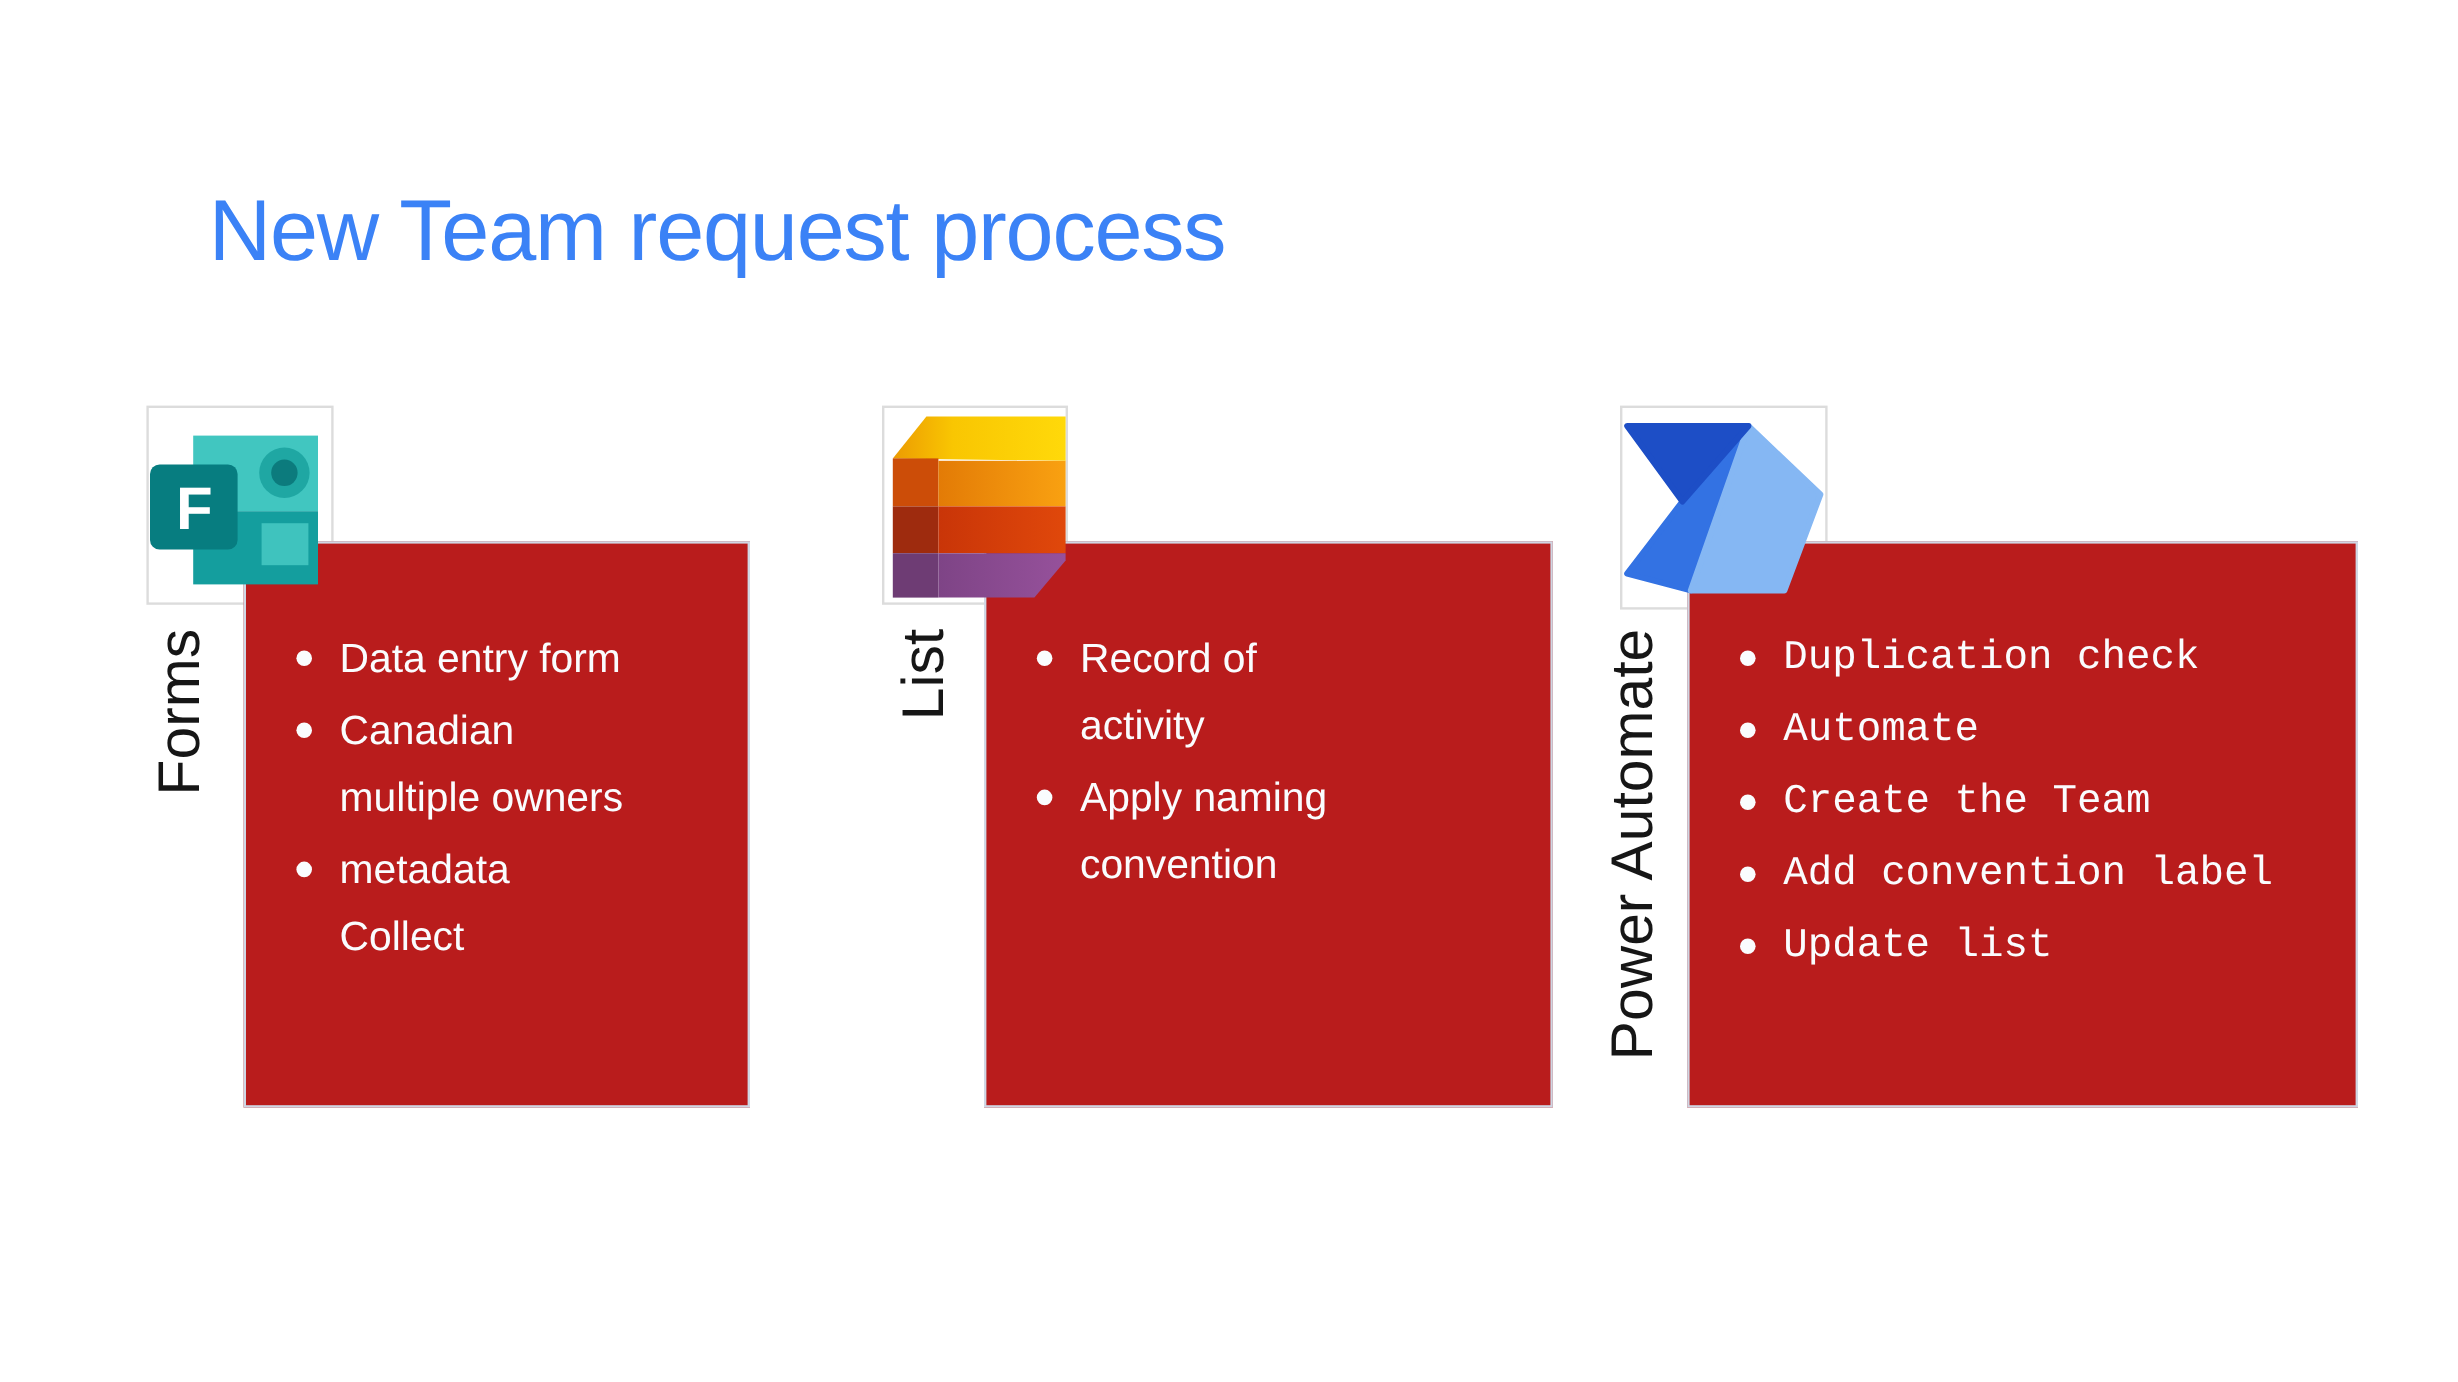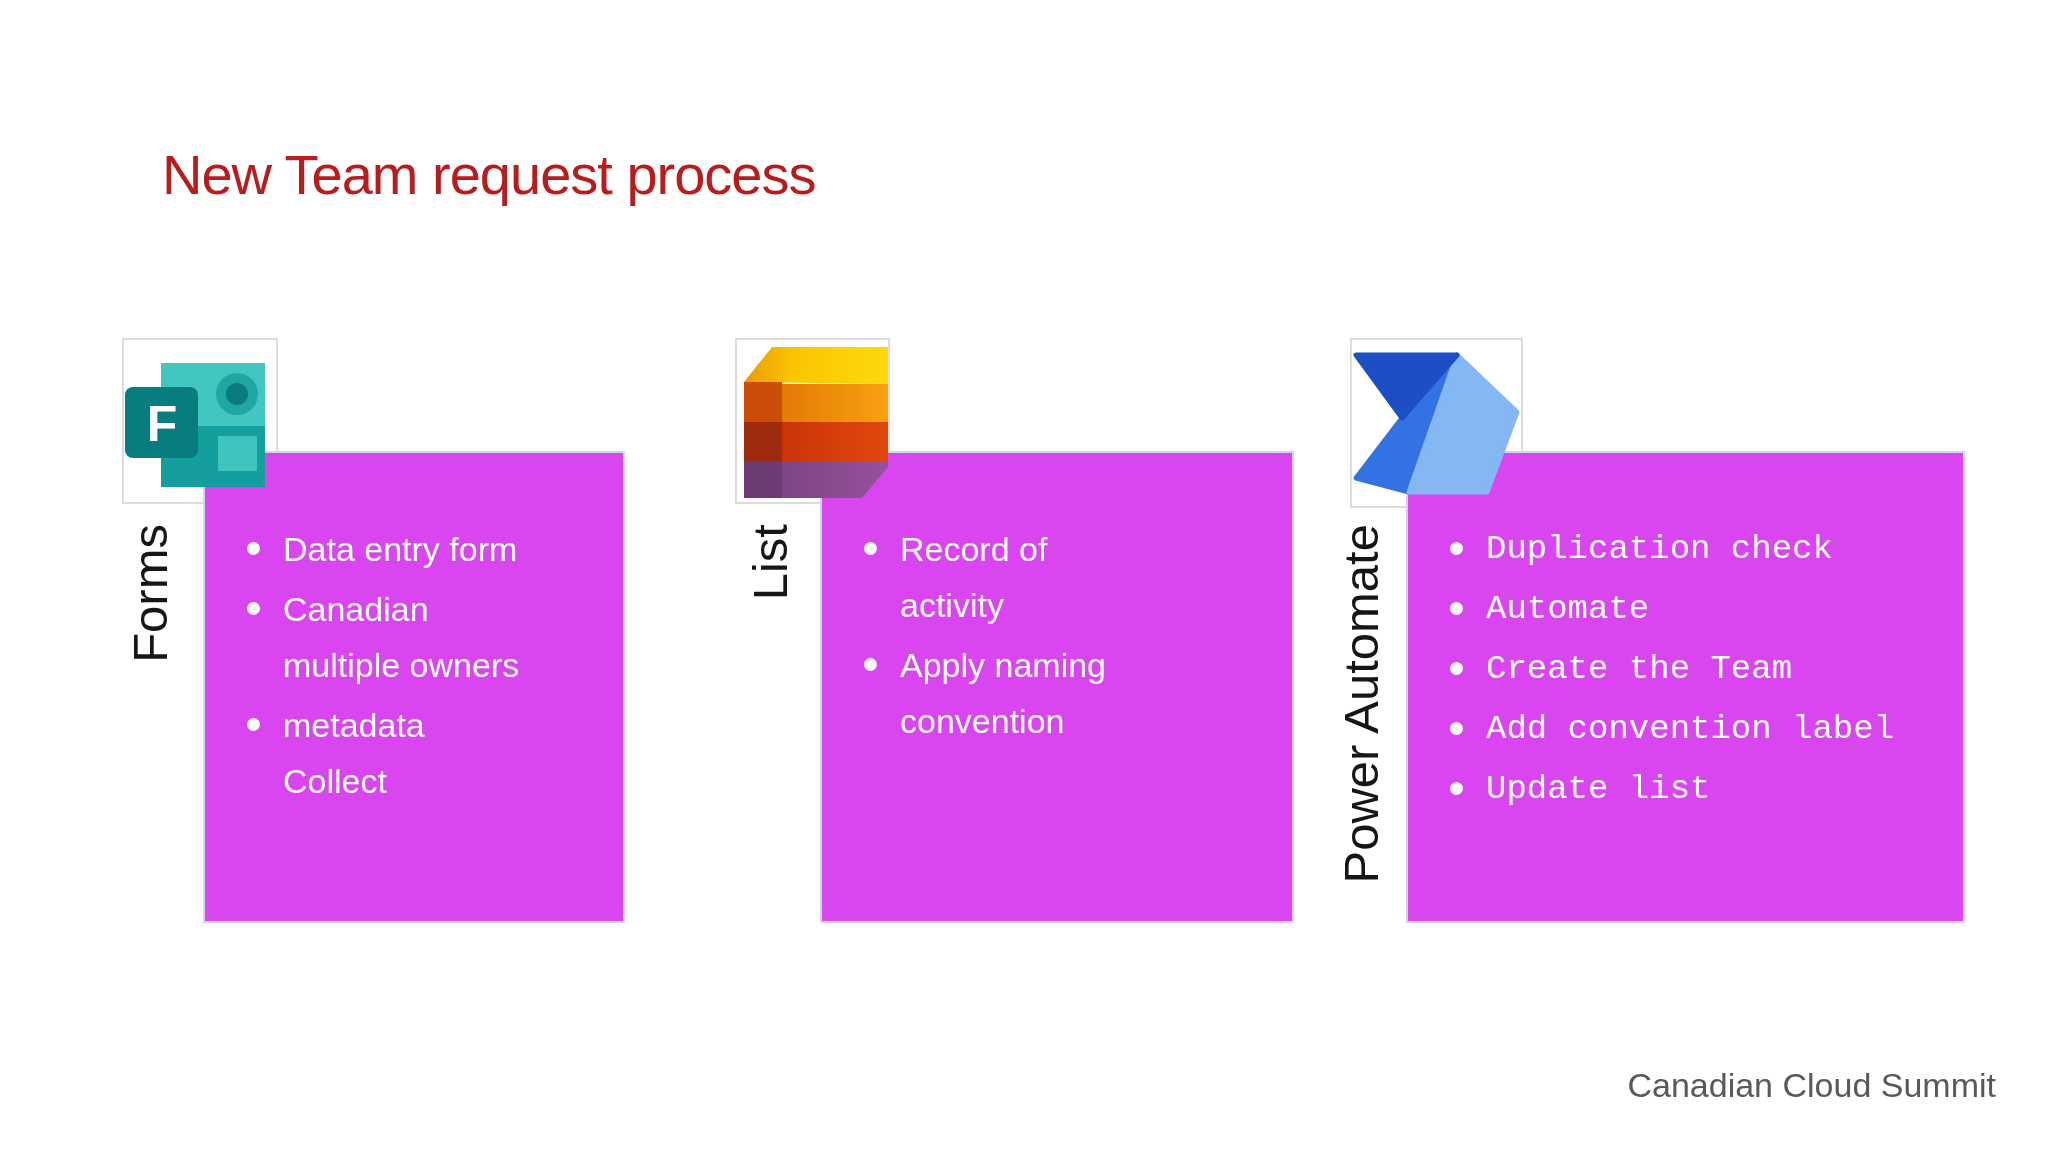--- a/index.html
+++ b/index.html
@@ -2,34 +2,34 @@
 <html><head>
 <meta charset="utf-8">
 <style>
   html,body { margin:0; padding:0; background:#ffffff; }
   .slide {
     position:relative; width:2048px; height:1152px;
     background:#ffffff; overflow:hidden;
     font-family:"Liberation Sans", sans-serif;
   }
   .title {
-    position:absolute; left:162px; top:104px;
-    font-size:56px; font-weight:300; letter-spacing:-1px;
-    color:#b91c1c; white-space:nowrap;
+    position:absolute; left:174px; top:104px;
+    font-size:72px; font-weight:300; letter-spacing:-1px;
+    color:#3b82f6; white-space:nowrap;
   }
   .icon-frame {
     position:absolute; background:#ffffff;
     border:2px solid #dcdcdc; box-sizing:border-box; z-index:1;
   }
   .frame-forms { left:122px; top:338px; width:156px; height:166px; }
   .frame-list  { left:735px; top:338px; width:155px; height:166px; }
   .frame-pa    { left:1350px; top:338px; width:173px; height:170px; }
   .panel {
     position:absolute; top:451px; height:472px;
-    background:#d946ef; border:2px solid #d0d7e4;
+    background:#b91c1c; border:2px solid #d0d7e4;
     box-sizing:border-box; z-index:2;
   }
   .panel-forms { left:203px;  width:422px; }
   .panel-list  { left:820px;  width:474px; }
   .panel-pa    { left:1406px; width:559px;font-family:Liberation Mono, monospace; }
   .panel ul { list-style:none; margin:0; padding:68px 18px 0 42px; }
   .panel li {
     position:relative; padding-left:36px; margin-top:4px;
     color:#fafcfe; font-size:34px; line-height:56px;
   }
@@ -153,15 +153,14 @@
       </li>
     </ul>
   </div>
   <div class="vlabel vlabel-pa">Power Automate</div>
   <svg class="icon icon-pa" width="173" height="169" viewBox="0 0 173 169">
     <polygon points="107,16 52,79 6,139 59,153" fill="#3372e3" stroke="#3372e3" stroke-width="5" stroke-linejoin="round"></polygon>
     <polygon points="107,16 167,73 137,153 59,153" fill="#85b7f3" stroke="#85b7f3" stroke-width="5" stroke-linejoin="round"></polygon>
     <polygon points="6,16 107,16 52,79" fill="#1d4ec6" stroke="#1d4ec6" stroke-width="5" stroke-linejoin="round"></polygon>
   </svg>
 
-  <div class="footer">Canadian Cloud Summit</div>
 
 </div>
 
 </body></html>

